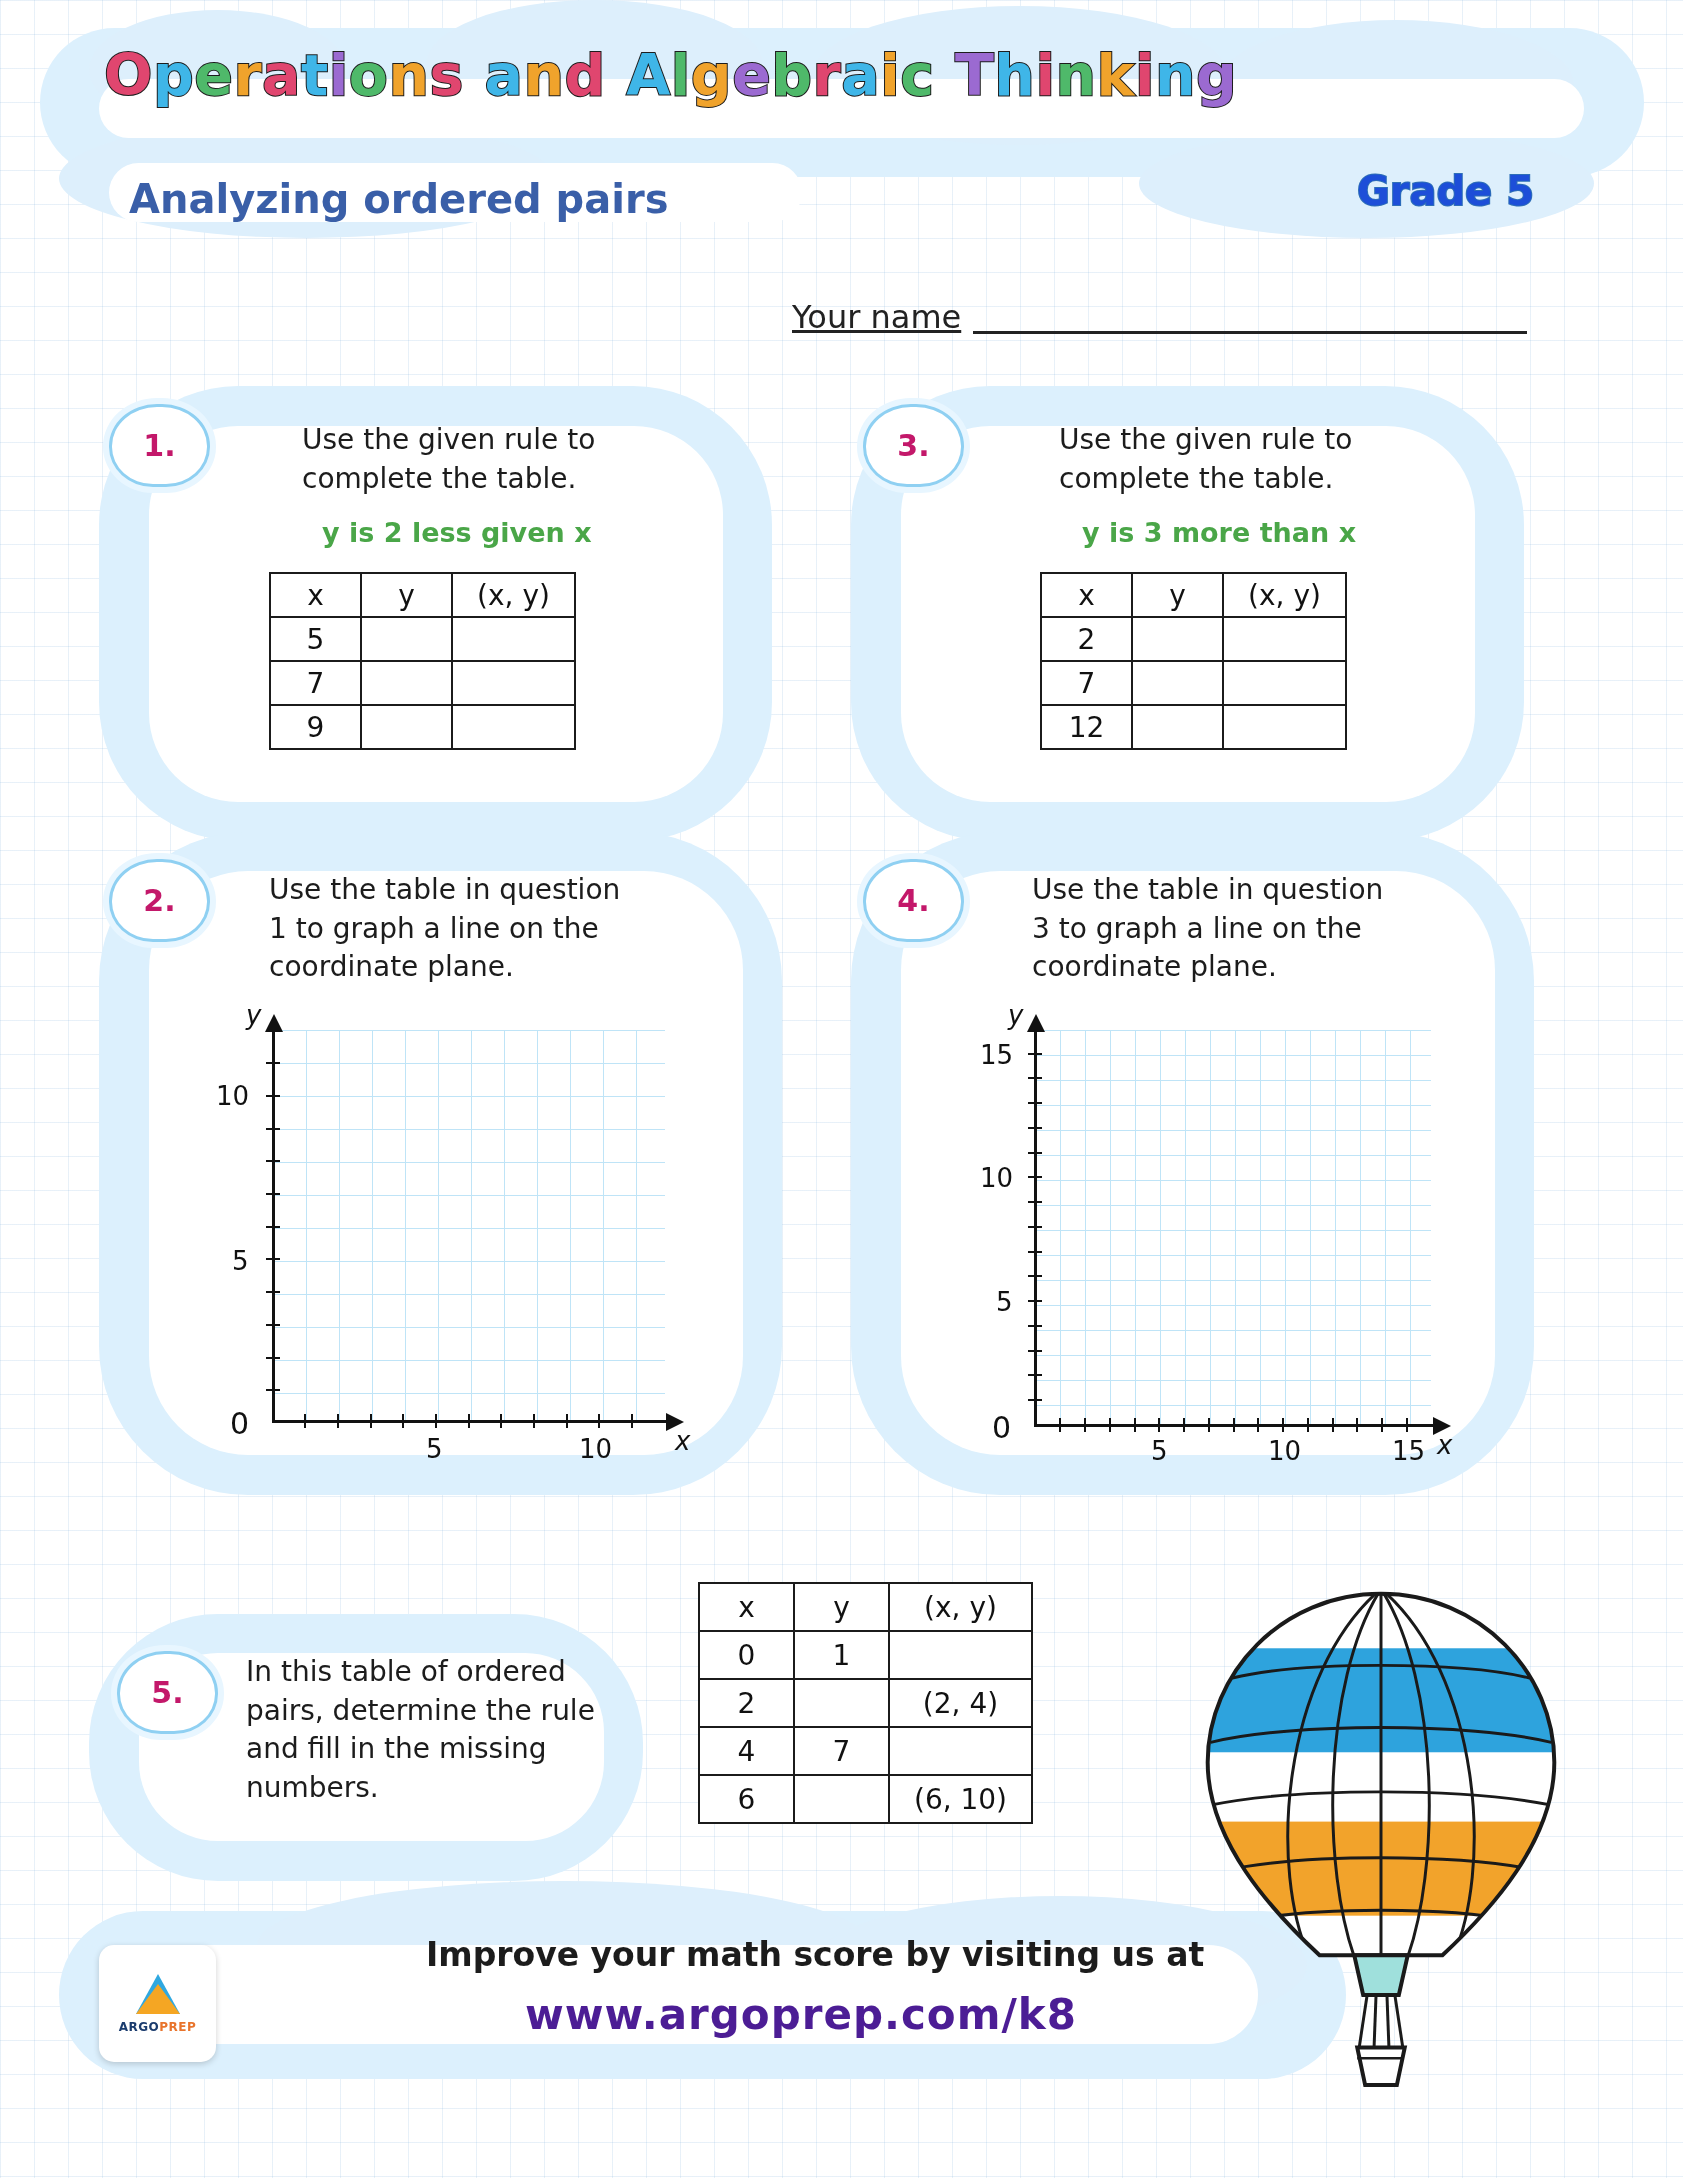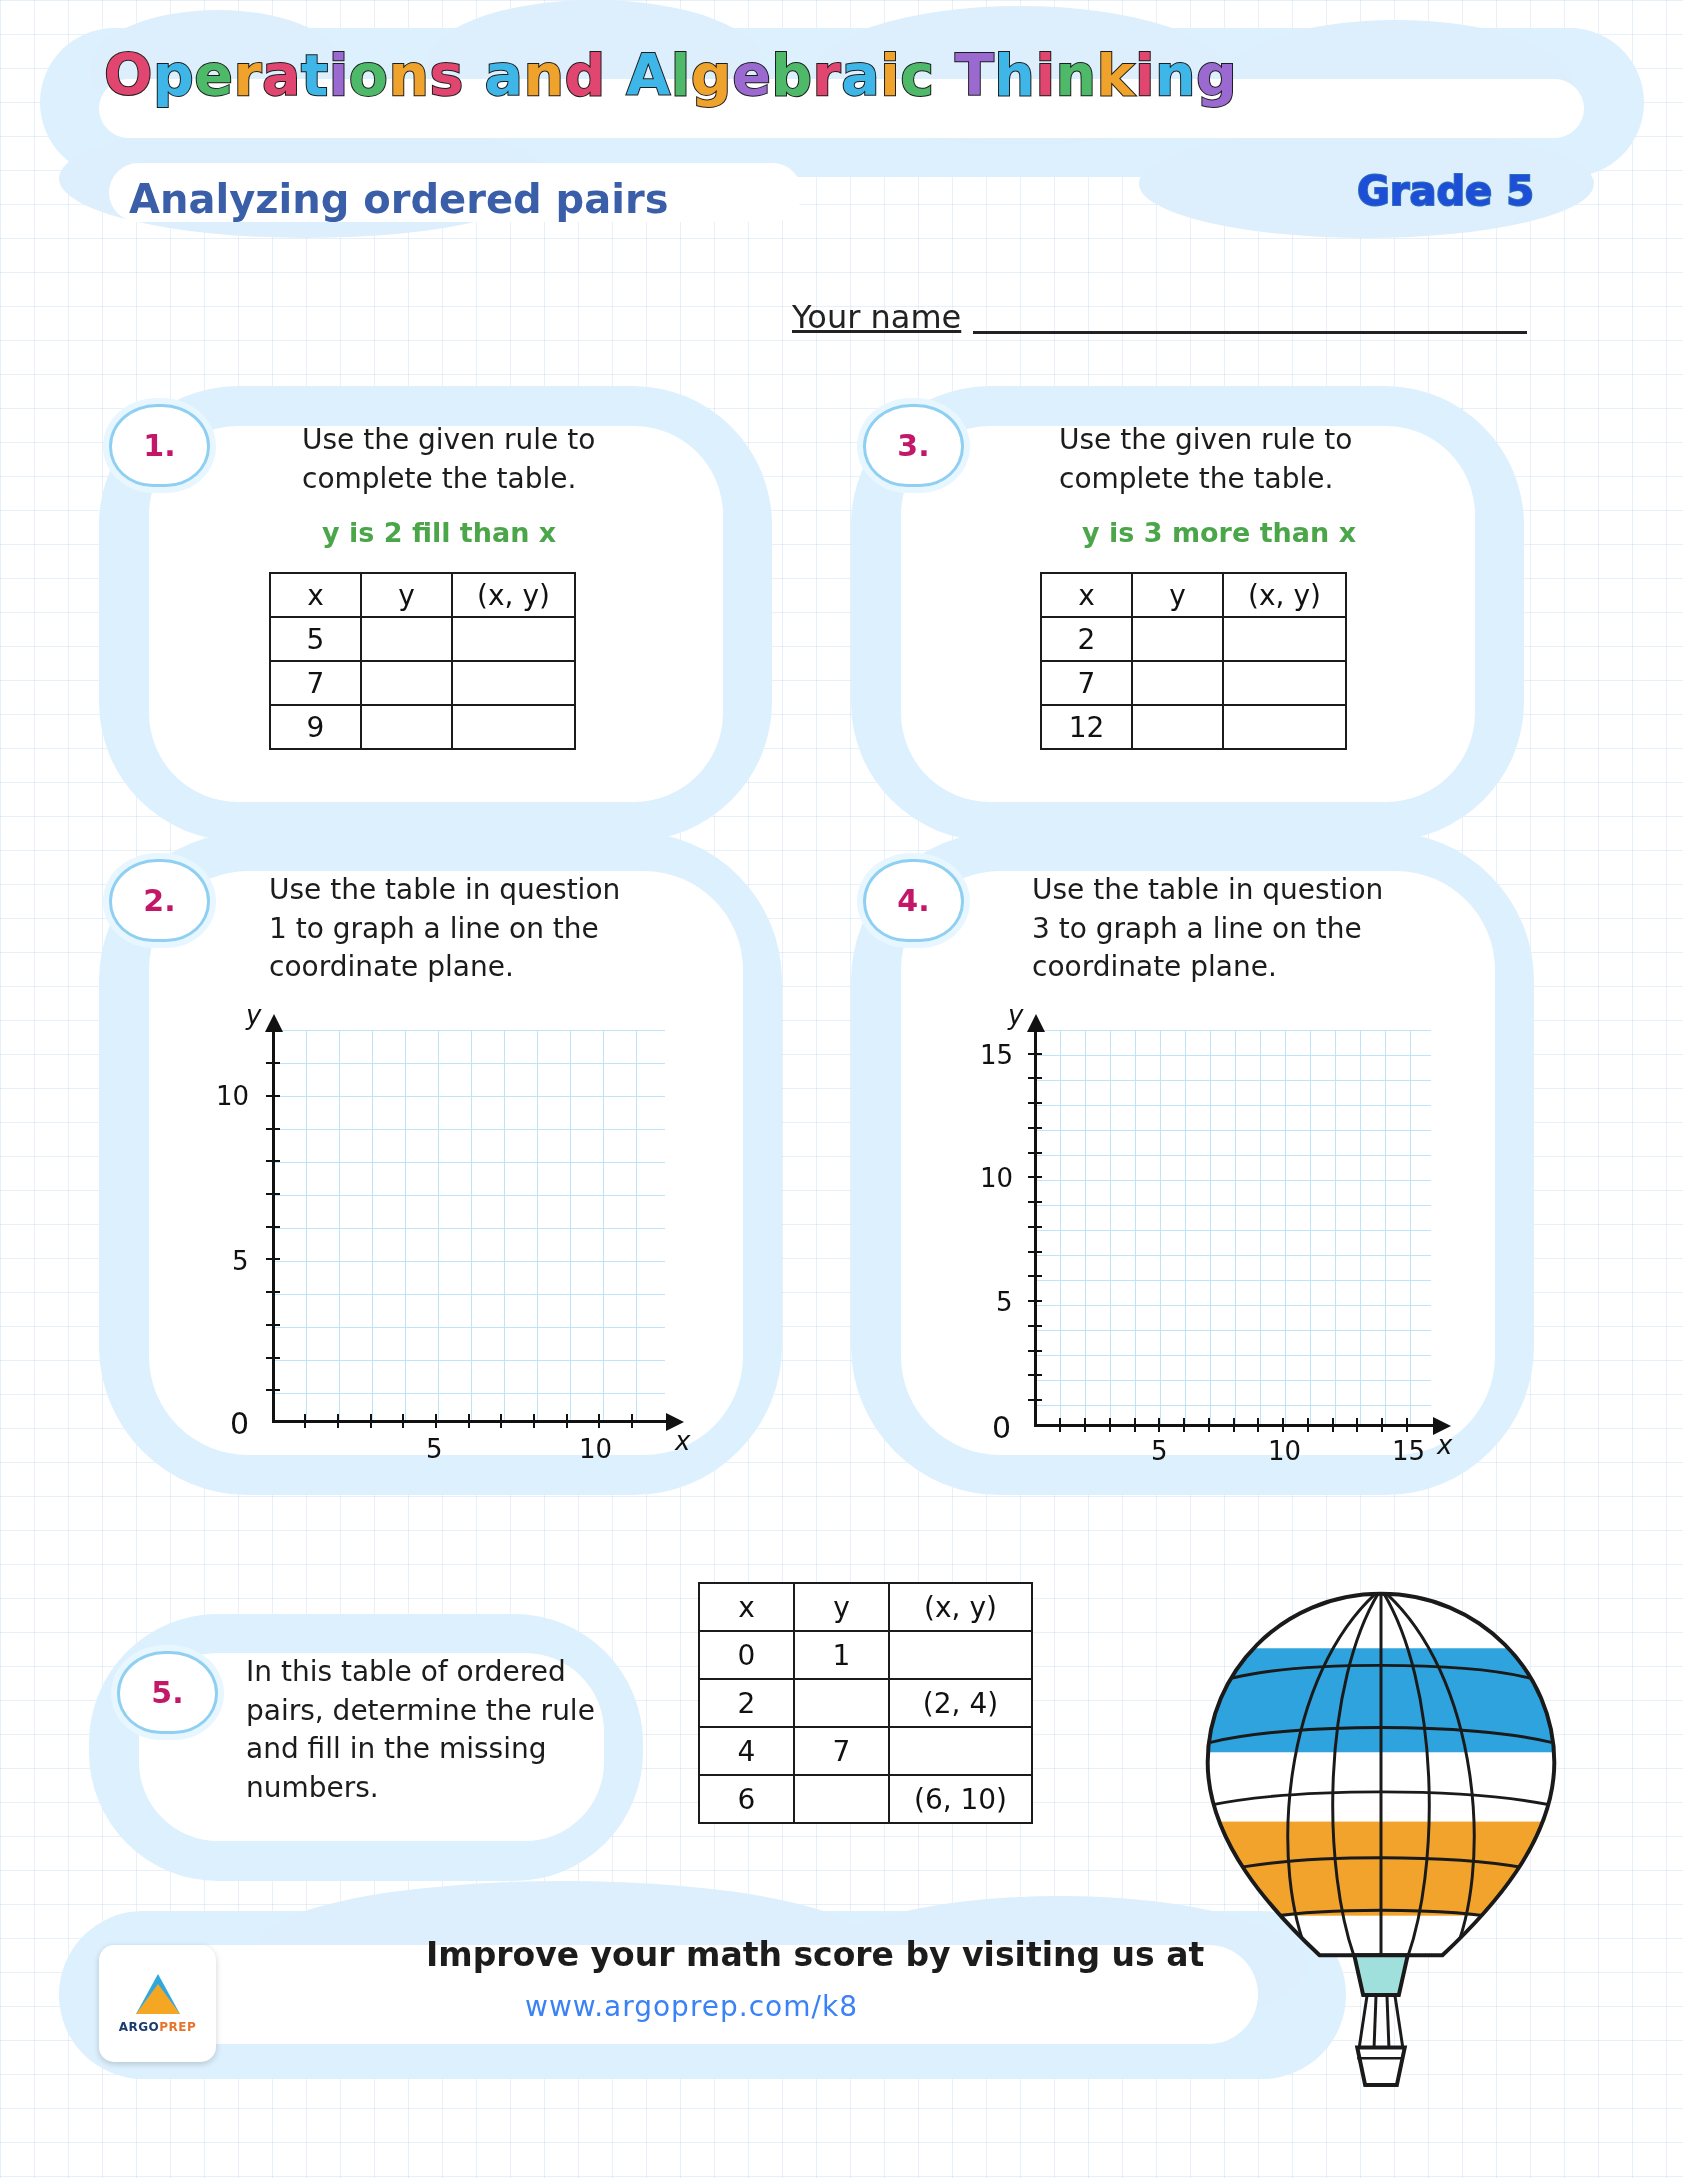--- a/index.html
+++ b/index.html
@@ -119,21 +119,21 @@
     border-top:9px solid transparent;border-bottom:9px solid transparent;
     border-left:18px solid #111;
   }
 
   
   .footer-text{
     position:absolute;left:426px;top:1935px;font-size:33px;color:#1c1c1c;
     font-weight:bold;font-family:"DejaVu Sans",sans-serif;
   }
   .footer-url{
-    position:absolute;left:525px;top:1990px;font-size:28px;color:#3b82f6;font-weight:normal;
+    position:absolute;left:525px;top:1990px;font-size:42px;color:#4c1d95;font-weight:bold;
     font-family:"DejaVu Sans",sans-serif;letter-spacing:1px;
   }
   .logo{
     position:absolute;left:99px;top:1945px;width:117px;height:117px;
     background:#fff;border-radius:15px;box-shadow:0 2px 6px rgba(0,0,0,.18);
     display:flex;flex-direction:column;align-items:center;justify-content:center;
   }
   .logo .tri{
     width:0;height:0;border-left:22px solid transparent;border-right:22px solid transparent;
     border-bottom:40px solid #2fa8e0;position:relative;
@@ -184,21 +184,21 @@
   <div class="grade">Grade 5</div>
 
   <div class="nameline">
     <span>Your name</span><span class="rule"></span>
   </div>
 
   <div class="qnum" style="left:109px;top:404px;">1.</div>
   <div class="qtext" style="left:302px;top:421px;width:396px;white-space:pre-line;">Use the given rule to
 complete the table.</div>
   <div class="rule-line" style="left:322px;top:517px;">
-    <span>y is </span><span>2</span><span> fill than </span><span>x</span>
+    <span>y is </span><span>2</span><span> less given </span><span>x</span>
   </div>
   <table class="dtable t1" style="left:269px;top:572px;">
     <tbody>
         <tr>
       <td class="h">x</td>
       <td class="h">y</td>
       <td class="h c3">(x, y)</td>
     </tr>
     <tr>
       <td>5</td>

